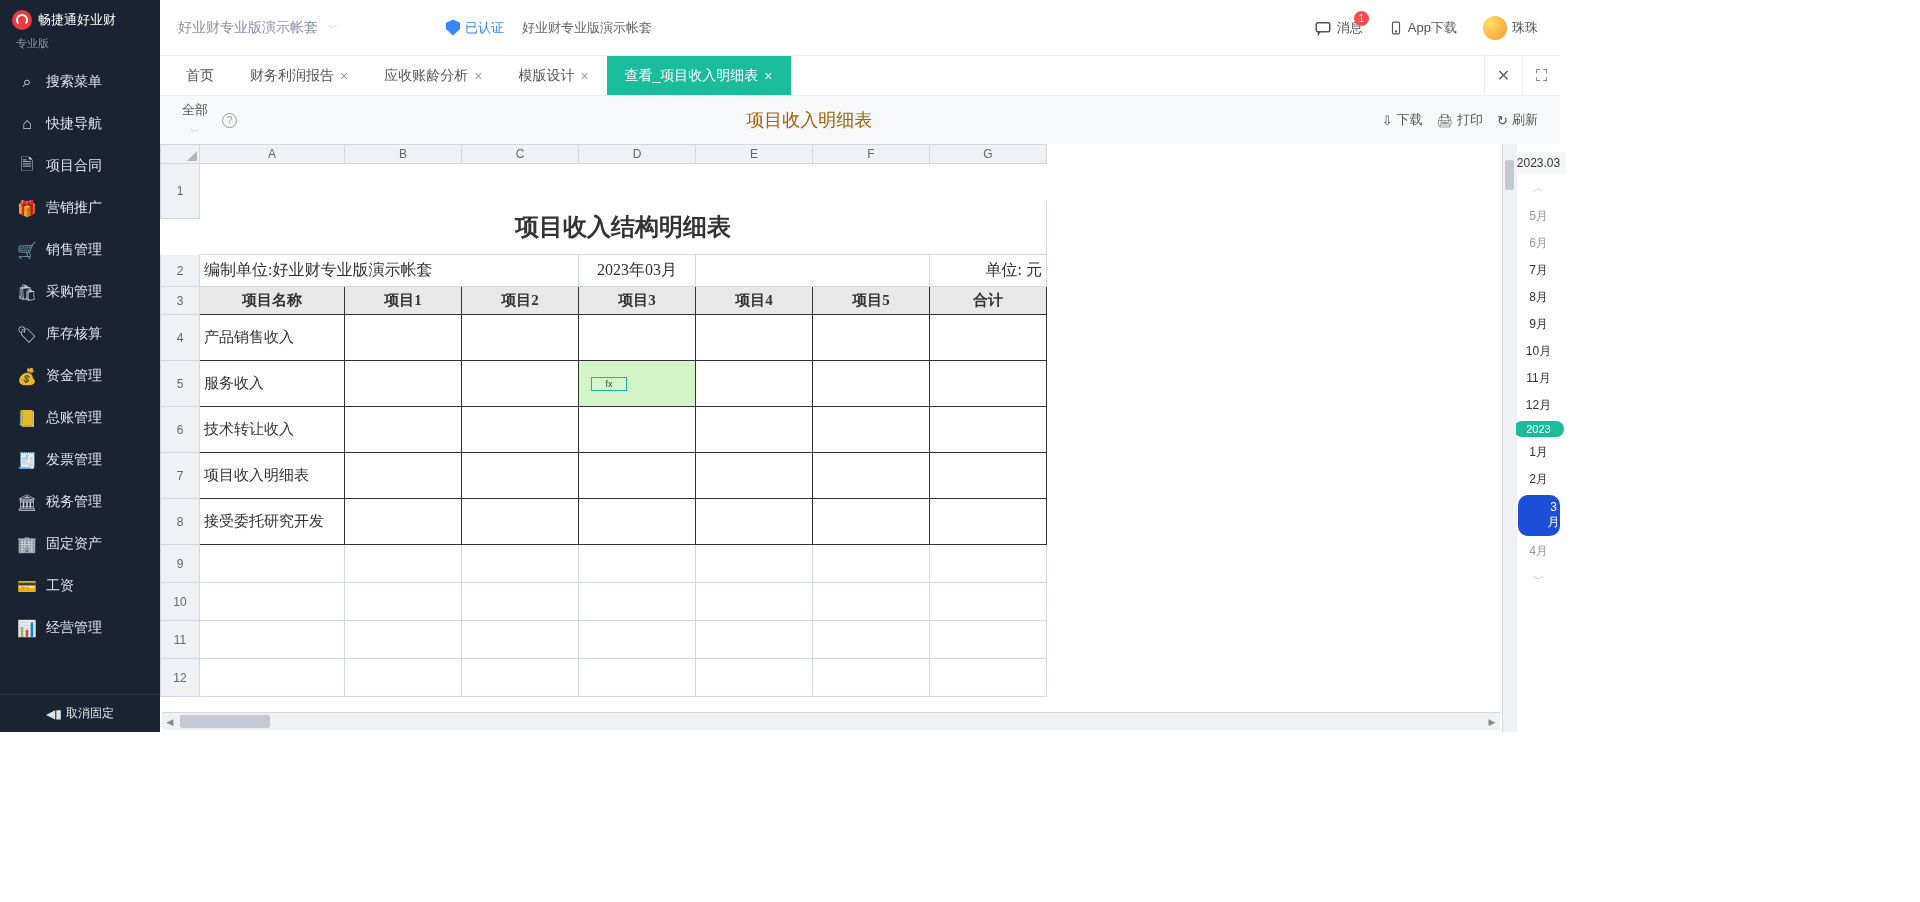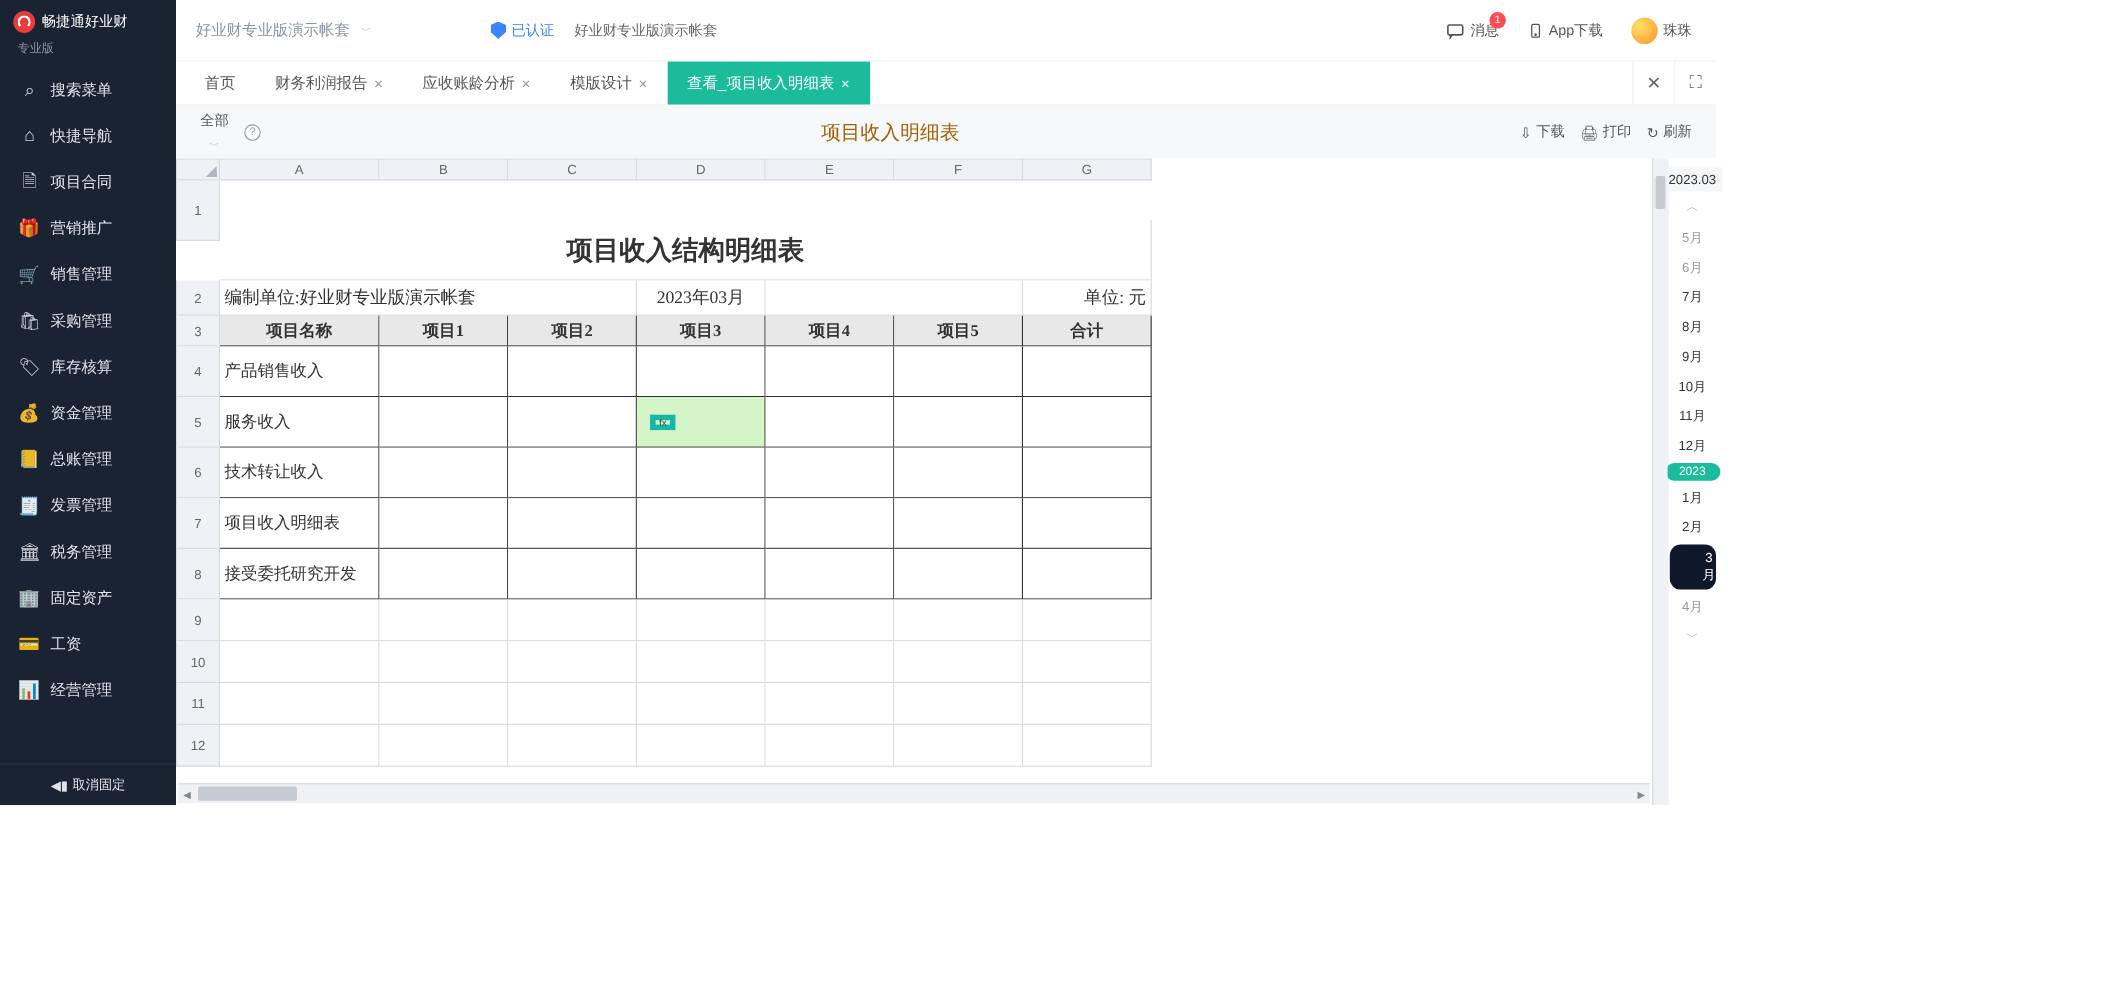--- a/index.html
+++ b/index.html
@@ -67,36 +67,36 @@
 .r-info { height: 32px; }
 .r-hdr { height: 28px; }
 .r-data { height: 46px; }
 .r-empty { height: 38px; }
 .title-cell { grid-column: 2 / span 7; justify-content: center; font-size: 24px; font-weight: 600; font-family: SimSun, serif; margin-top: 36px; }
 .info-cell { font-family: SimSun, serif; font-size: 16px; }
 .info-unit { justify-content: flex-end; }
 .th-cell { background: #e8e8e8; justify-content: center; font-weight: 600; font-size: 15px; font-family: SimSun, serif; }
 .row-label { font-family: SimSun, serif; font-size: 15px; }
 .fx-cell { background: #d4f5c8; justify-content: flex-start; padding-left: 12px; }
-.fx-ico { width: 23px; height: 14px; border: 5px solid #14b8a6; font-size: 9px; display: flex; align-items: center; justify-content: center; color: #444; }
+.fx-ico { width: 36px; height: 14px; border: 1px solid #14b8a6; font-size: 9px; display: flex; align-items: center; justify-content: center; color: #444; }
 
 .hscroll { height: 18px; background: #f0f1f4; border-top: 1px solid #d5d8de; position: relative; margin: 0 2px 2px; }
 .hscroll-track { position: absolute; left: 18px; right: 18px; top: 2px; bottom: 2px; }
 .hscroll-thumb { position: absolute; left: 0; width: 90px; top: 0; bottom: 0; background: #c5c9d2; border-radius: 2px; }
 .hscroll-btn { position: absolute; top: 0; bottom: 0; width: 16px; display:flex; align-items:center; justify-content:center; font-size:9px; color:#888;}
 .hscroll-btn.l{left:0} .hscroll-btn.r{right:0}
 
 
 .month-nav { width: 44px; border-left: 1px solid #eef0f3; display: flex; flex-direction: column; align-items: center; padding-top: 8px; gap: 0; font-size: 12px; }
 .month-year { background: #f5f6f8; padding: 4px 6px; font-size: 12px; color: #333; cursor: pointer; }
 .month-arrow { color: #bbb; padding: 6px; cursor: pointer; font-size: 12px; }
 .month-item { padding: 5px 0; color: #999; cursor: pointer; width: 100%; text-align: center; }
 .month-item.en { color: #333; }
 .month-item.y { background: #1abc9c; color: #fff; border-radius: 10px; margin: 2px 4px; width: auto; padding: 2px 6px; font-size: 11px; }
-.month-item.sel { background: #0f172a; color: #fff; border-radius: 10px; margin: 2px 8px; width: auto; padding-left: 30px; }
+.month-item.sel { background: #1d4ed8; color: #fff; border-radius: 10px; margin: 2px 8px; width: auto; padding-left: 30px; }
 
 
 .vscroll { width: 14px; background: #f0f1f4; border-left: 1px solid #d5d8de; position: relative; }
 .vscroll::before { content:''; position:absolute; top:16px; left:2px; right:2px; height:30px; background:#c5c9d2; border-radius:2px;}
 
 svg { display: block; }
 </style>
 </head>
 <body>
 

